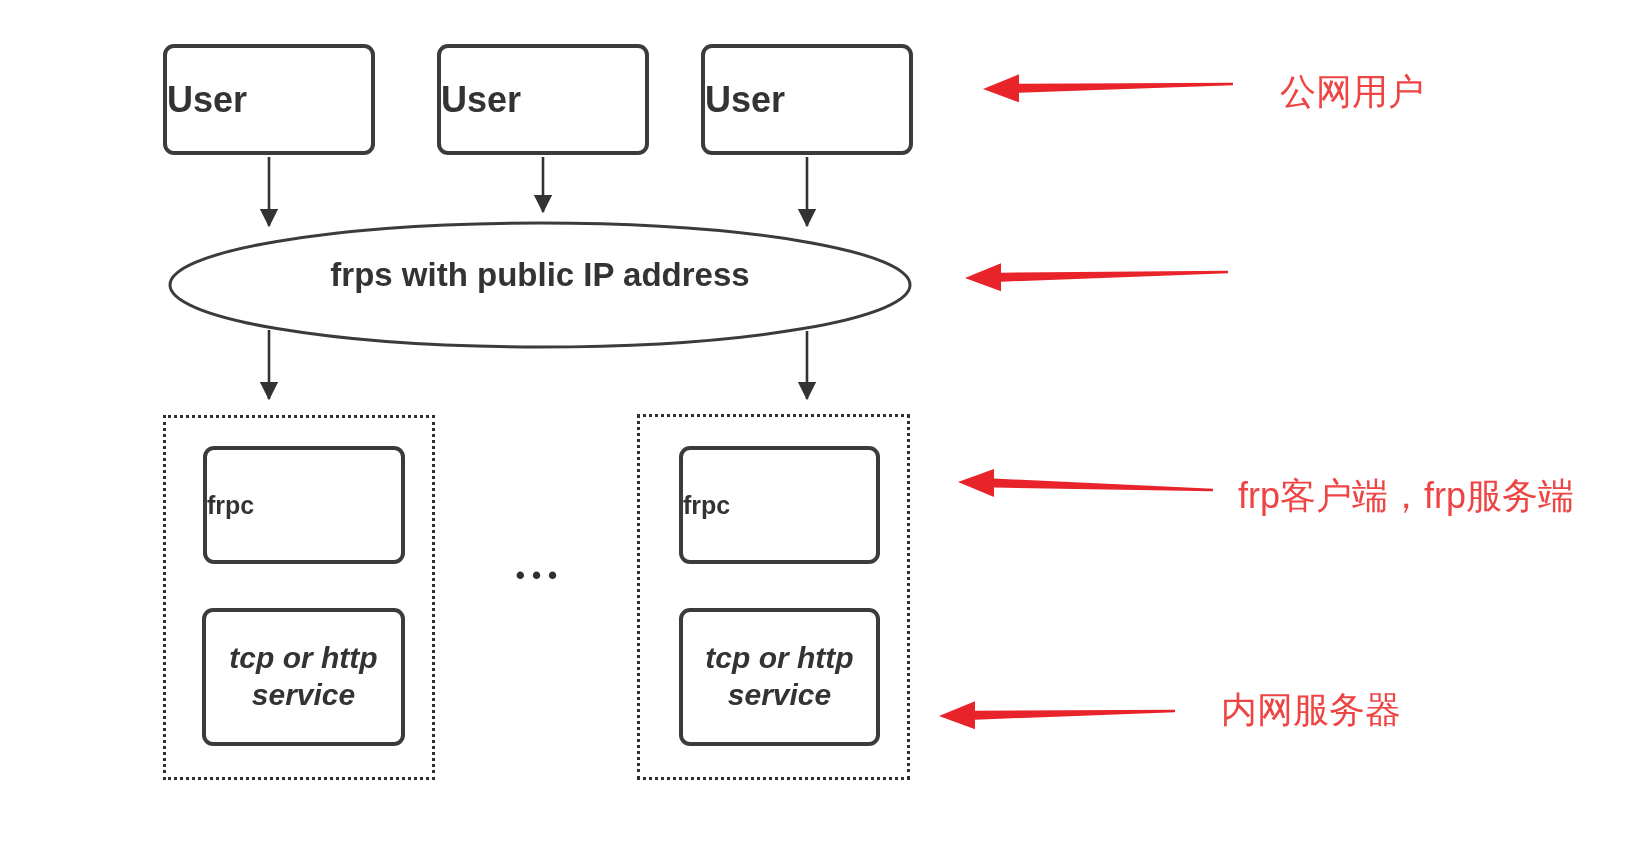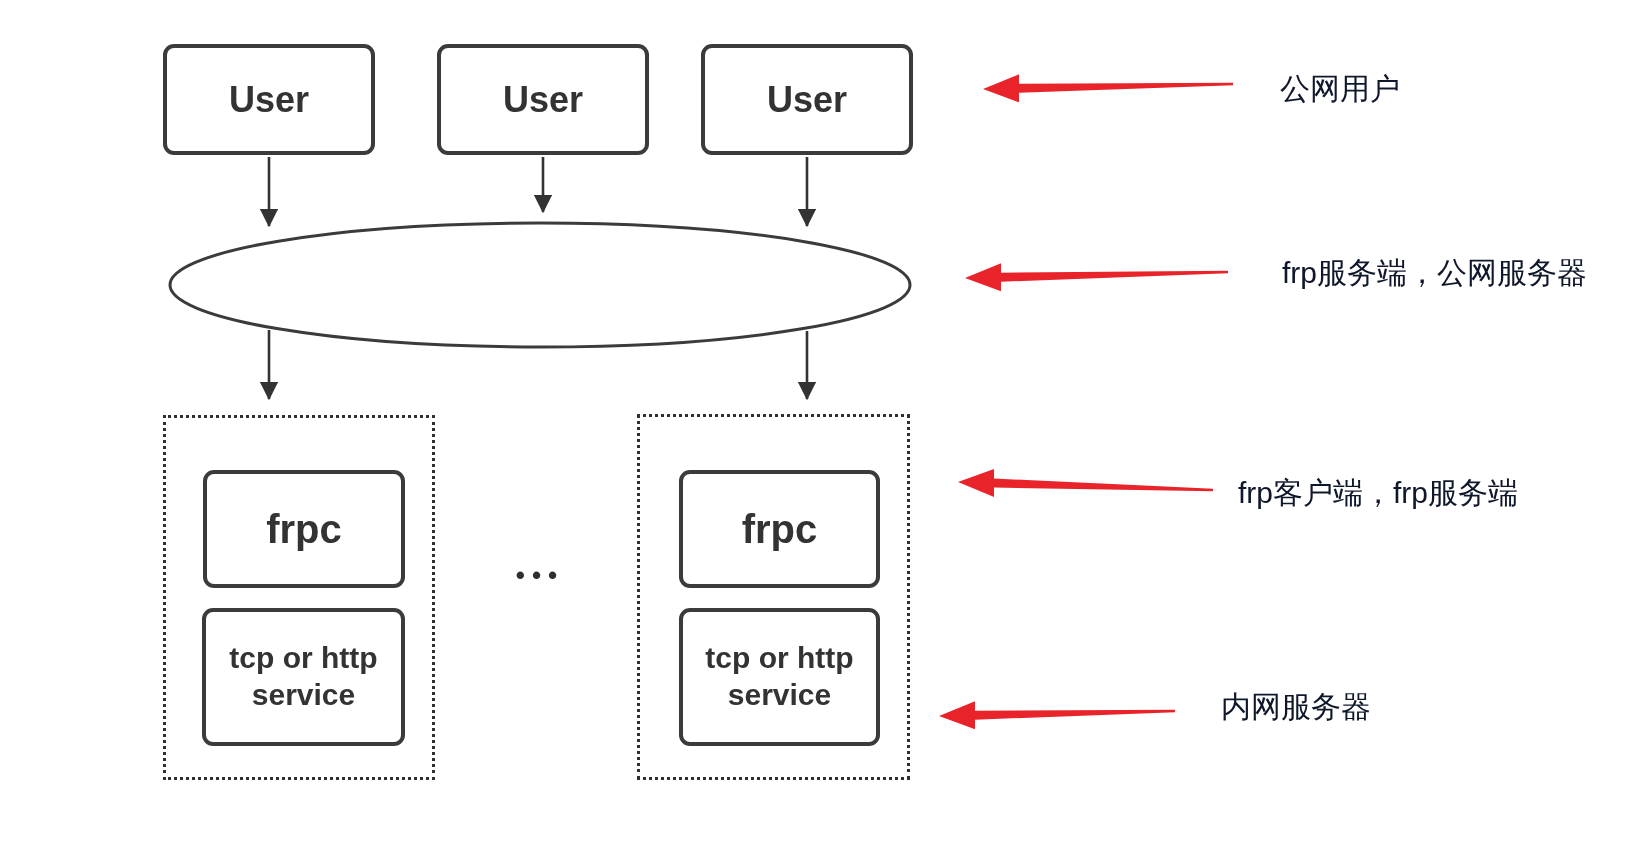--- a/index.html
+++ b/index.html
@@ -9,52 +9,52 @@
     background:#ffffff;
     font-family:"Liberation Sans", sans-serif;
     overflow:hidden;
   }
   .abs{position:absolute;}
   .node{
     box-sizing:border-box;
     border:4px solid #3b3b3b;
     border-radius:11px;
     background:#ffffff;
-    display:flex;align-items:center;justify-content:center;
+    display:flex;align-items:center;
     color:#333333;
     font-weight:bold;
     text-align:center;
   }
   .user-box{left:0;top:44px;width:212px;height:111px;font-size:36px;}
   #user1{left:163px;} #user2{left:437px;} #user3{left:701px;}
   .dotted-group{
     box-sizing:border-box;
     border:3px dotted #2f2f2f;
     background:#ffffff;
   }
   #group-left{left:163px;top:415px;width:272px;height:365px;}
   #group-right{left:637px;top:414px;width:273px;height:366px;}
-  .frpc-box{left:37px;top:28px;width:202px;height:118px;font-size:40px;margin-top:24px;}
-  .service-box{left:36px;top:190px;width:203px;height:138px;font-size:30px;line-height:1.22;padding:0 8px;}
+  .frpc-box{left:37px;top:28px;width:202px;height:118px;font-size:25px;}
+  .service-box{left:36px;top:190px;width:203px;height:138px;font-size:30px;line-height:1.22;padding:0 8px;font-style:italic;}
   #group-right .frpc-box{left:39px;top:29px;width:201px;}
   #group-right .service-box{left:39px;top:191px;width:201px;}
   .ellipse-label{
     left:170px;top:256px;width:740px;
     text-align:center;
     font-size:33px;font-weight:bold;color:#333333;
   }
   .dots{
     left:492px;top:560px;width:96px;
     text-align:center;
     font-size:26px;font-weight:bold;color:#2f2f2f;
     letter-spacing:7px;
   }
   .annotation{
-    color:#0f172a;
-    font-size:30px;
+    color:#ef4444;
+    font-size:36px;
     white-space:nowrap;
     line-height:1.1;
   }
   #ann1{left:1280px;top:72px;}
   #ann2{left:1282px;top:256px;}
   #ann3{left:1238px;top:476px;}
   #ann4{left:1221px;top:690px;}
   svg.overlay{position:absolute;left:0;top:0;pointer-events:none;}
 </style>
 </head>
@@ -87,20 +87,21 @@
   <div class="abs node user-box" id="user1">
     <span>User</span>
   </div>
   <div class="abs node user-box" id="user2">
     <span>User</span>
   </div>
   <div class="abs node user-box" id="user3">
     <span>User</span>
   </div>
 
+  <div class="abs ellipse-label">frps with public IP address</div>
 
   <div class="abs dotted-group" id="group-left">
     <div class="abs node frpc-box">
       <span>frpc</span>
     </div>
     <div class="abs node service-box">
       <span>tcp or http service</span>
     </div>
   </div>
 
@@ -109,17 +110,16 @@
   <div class="abs dotted-group" id="group-right">
     <div class="abs node frpc-box">
       <span>frpc</span>
     </div>
     <div class="abs node service-box">
       <span>tcp or http service</span>
     </div>
   </div>
 
   <div class="abs annotation" id="ann1">公网用户</div>
-  <div class="abs annotation" id="ann2">frp服务端，公网服务器</div>
   <div class="abs annotation" id="ann3">frp客户端，frp服务端</div>
   <div class="abs annotation" id="ann4">内网服务器</div>
 
 </div>
 
 </body></html>

